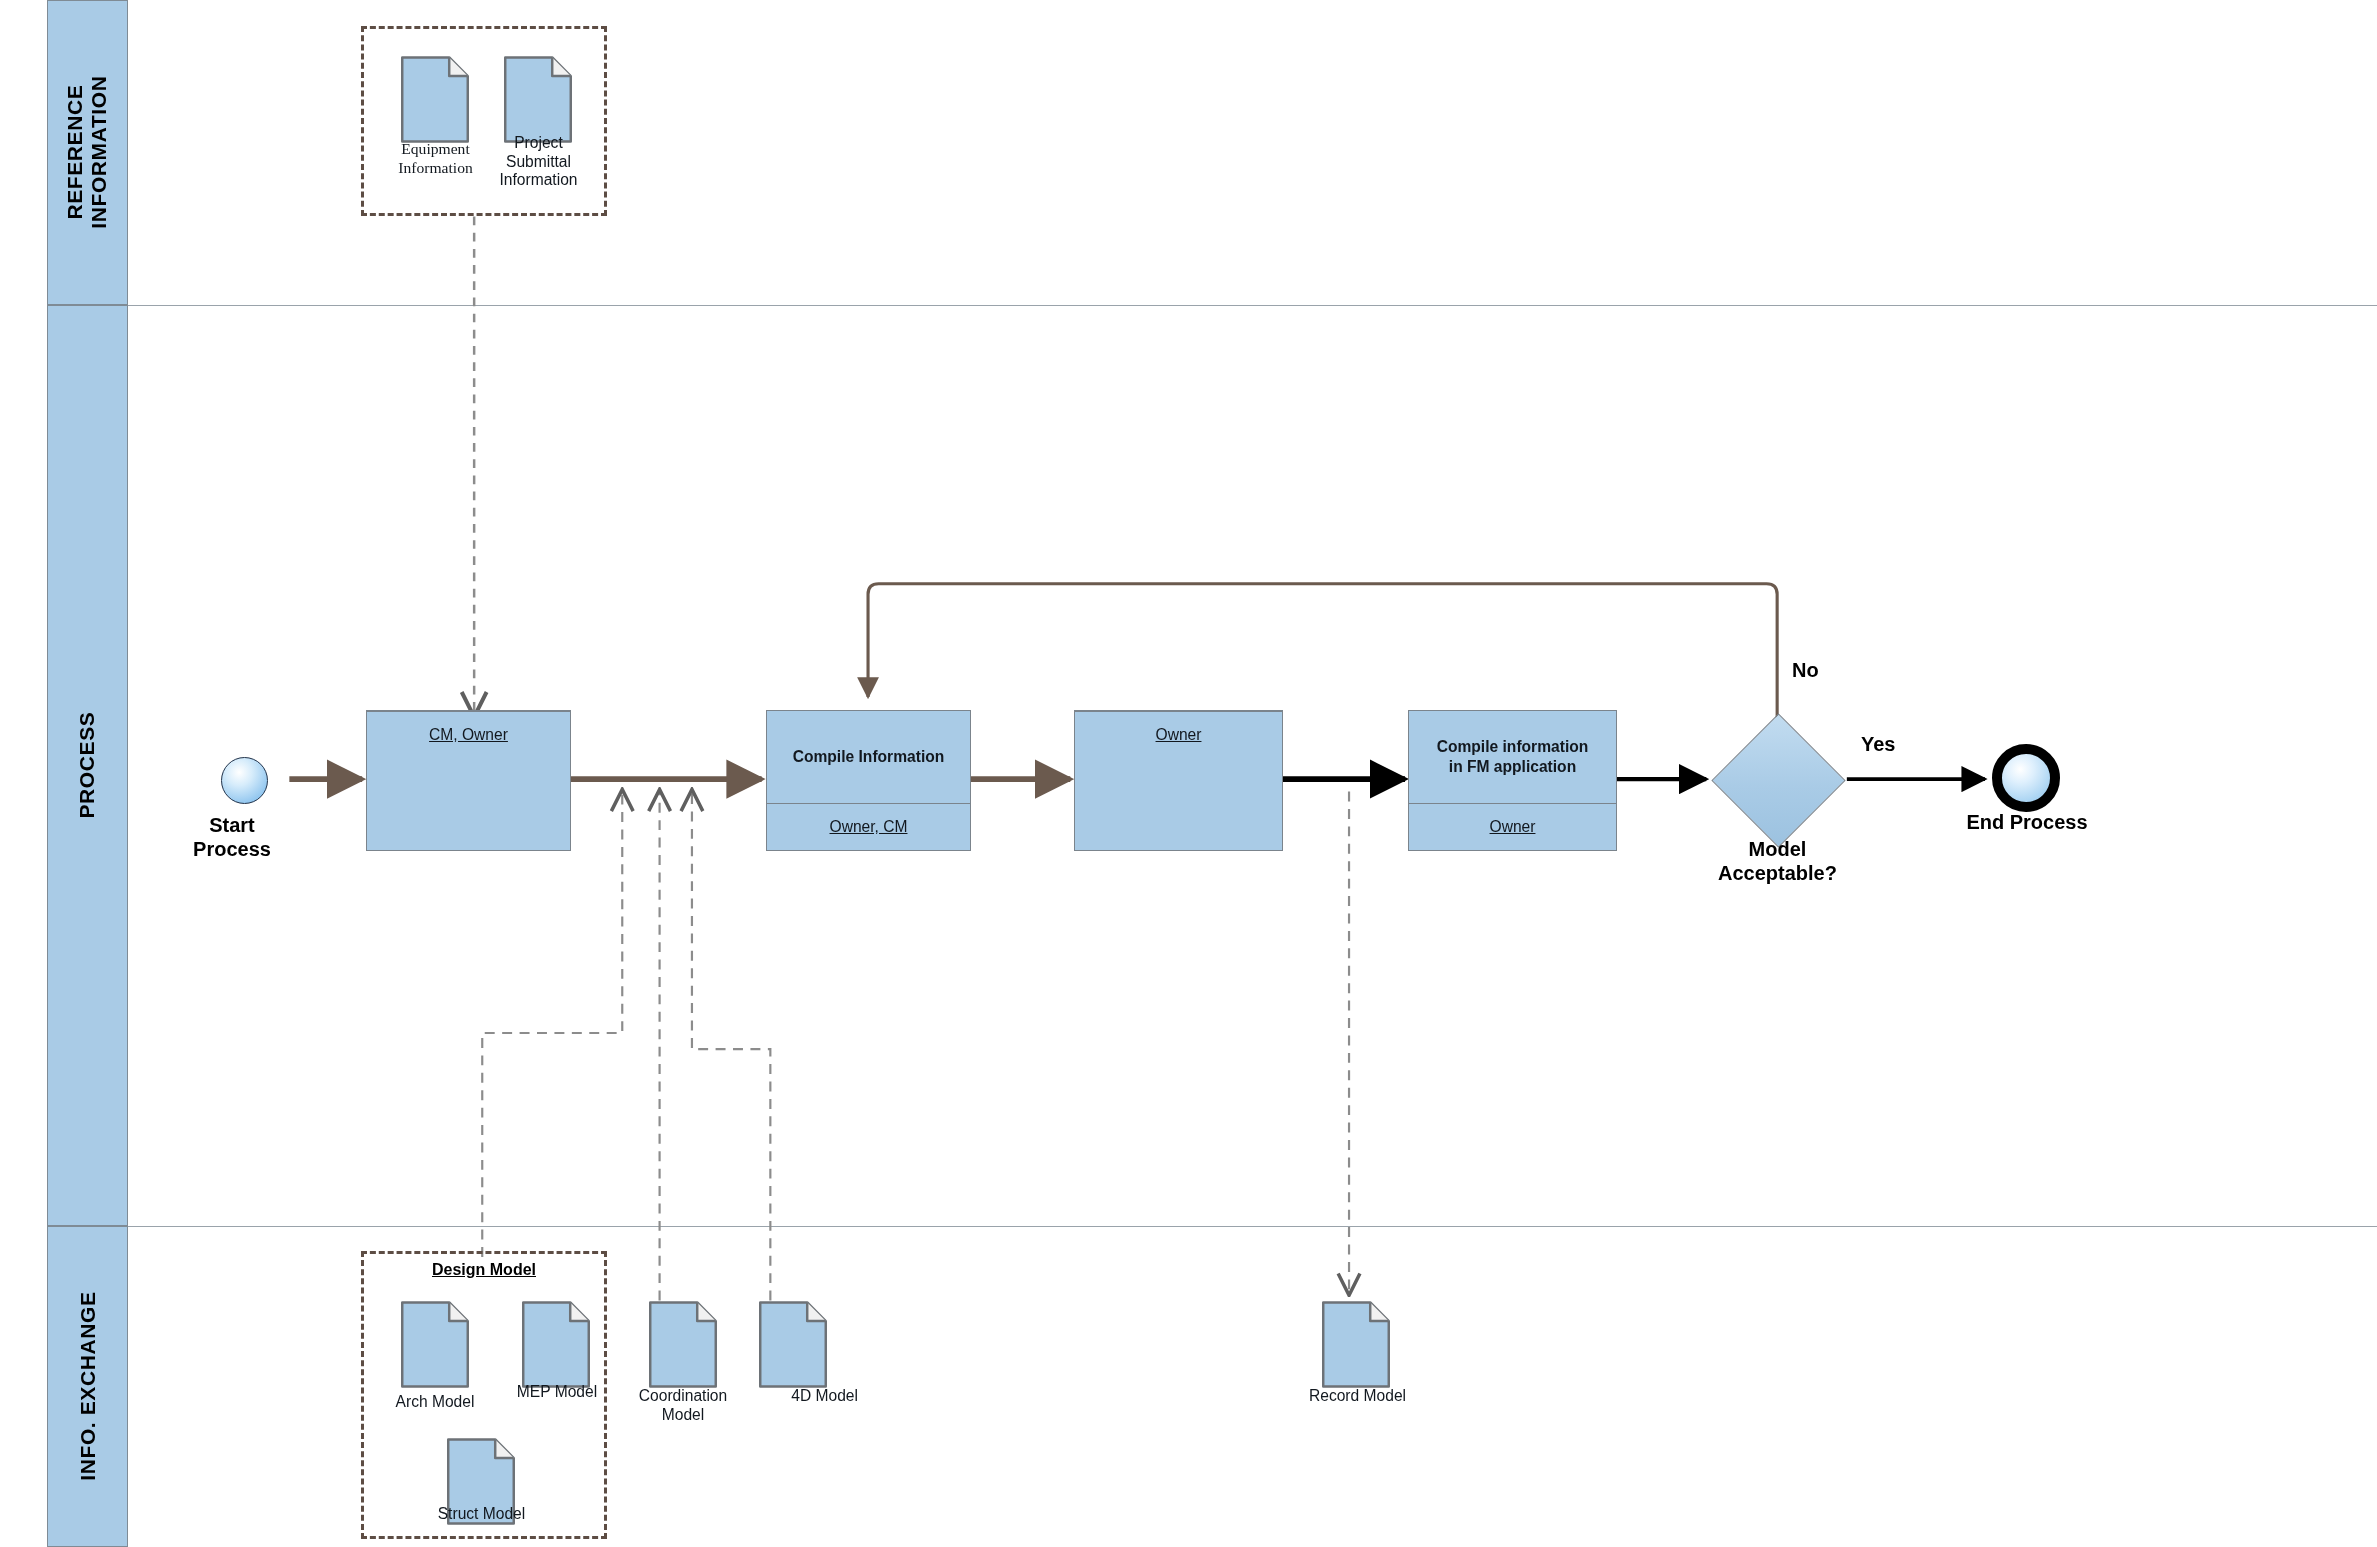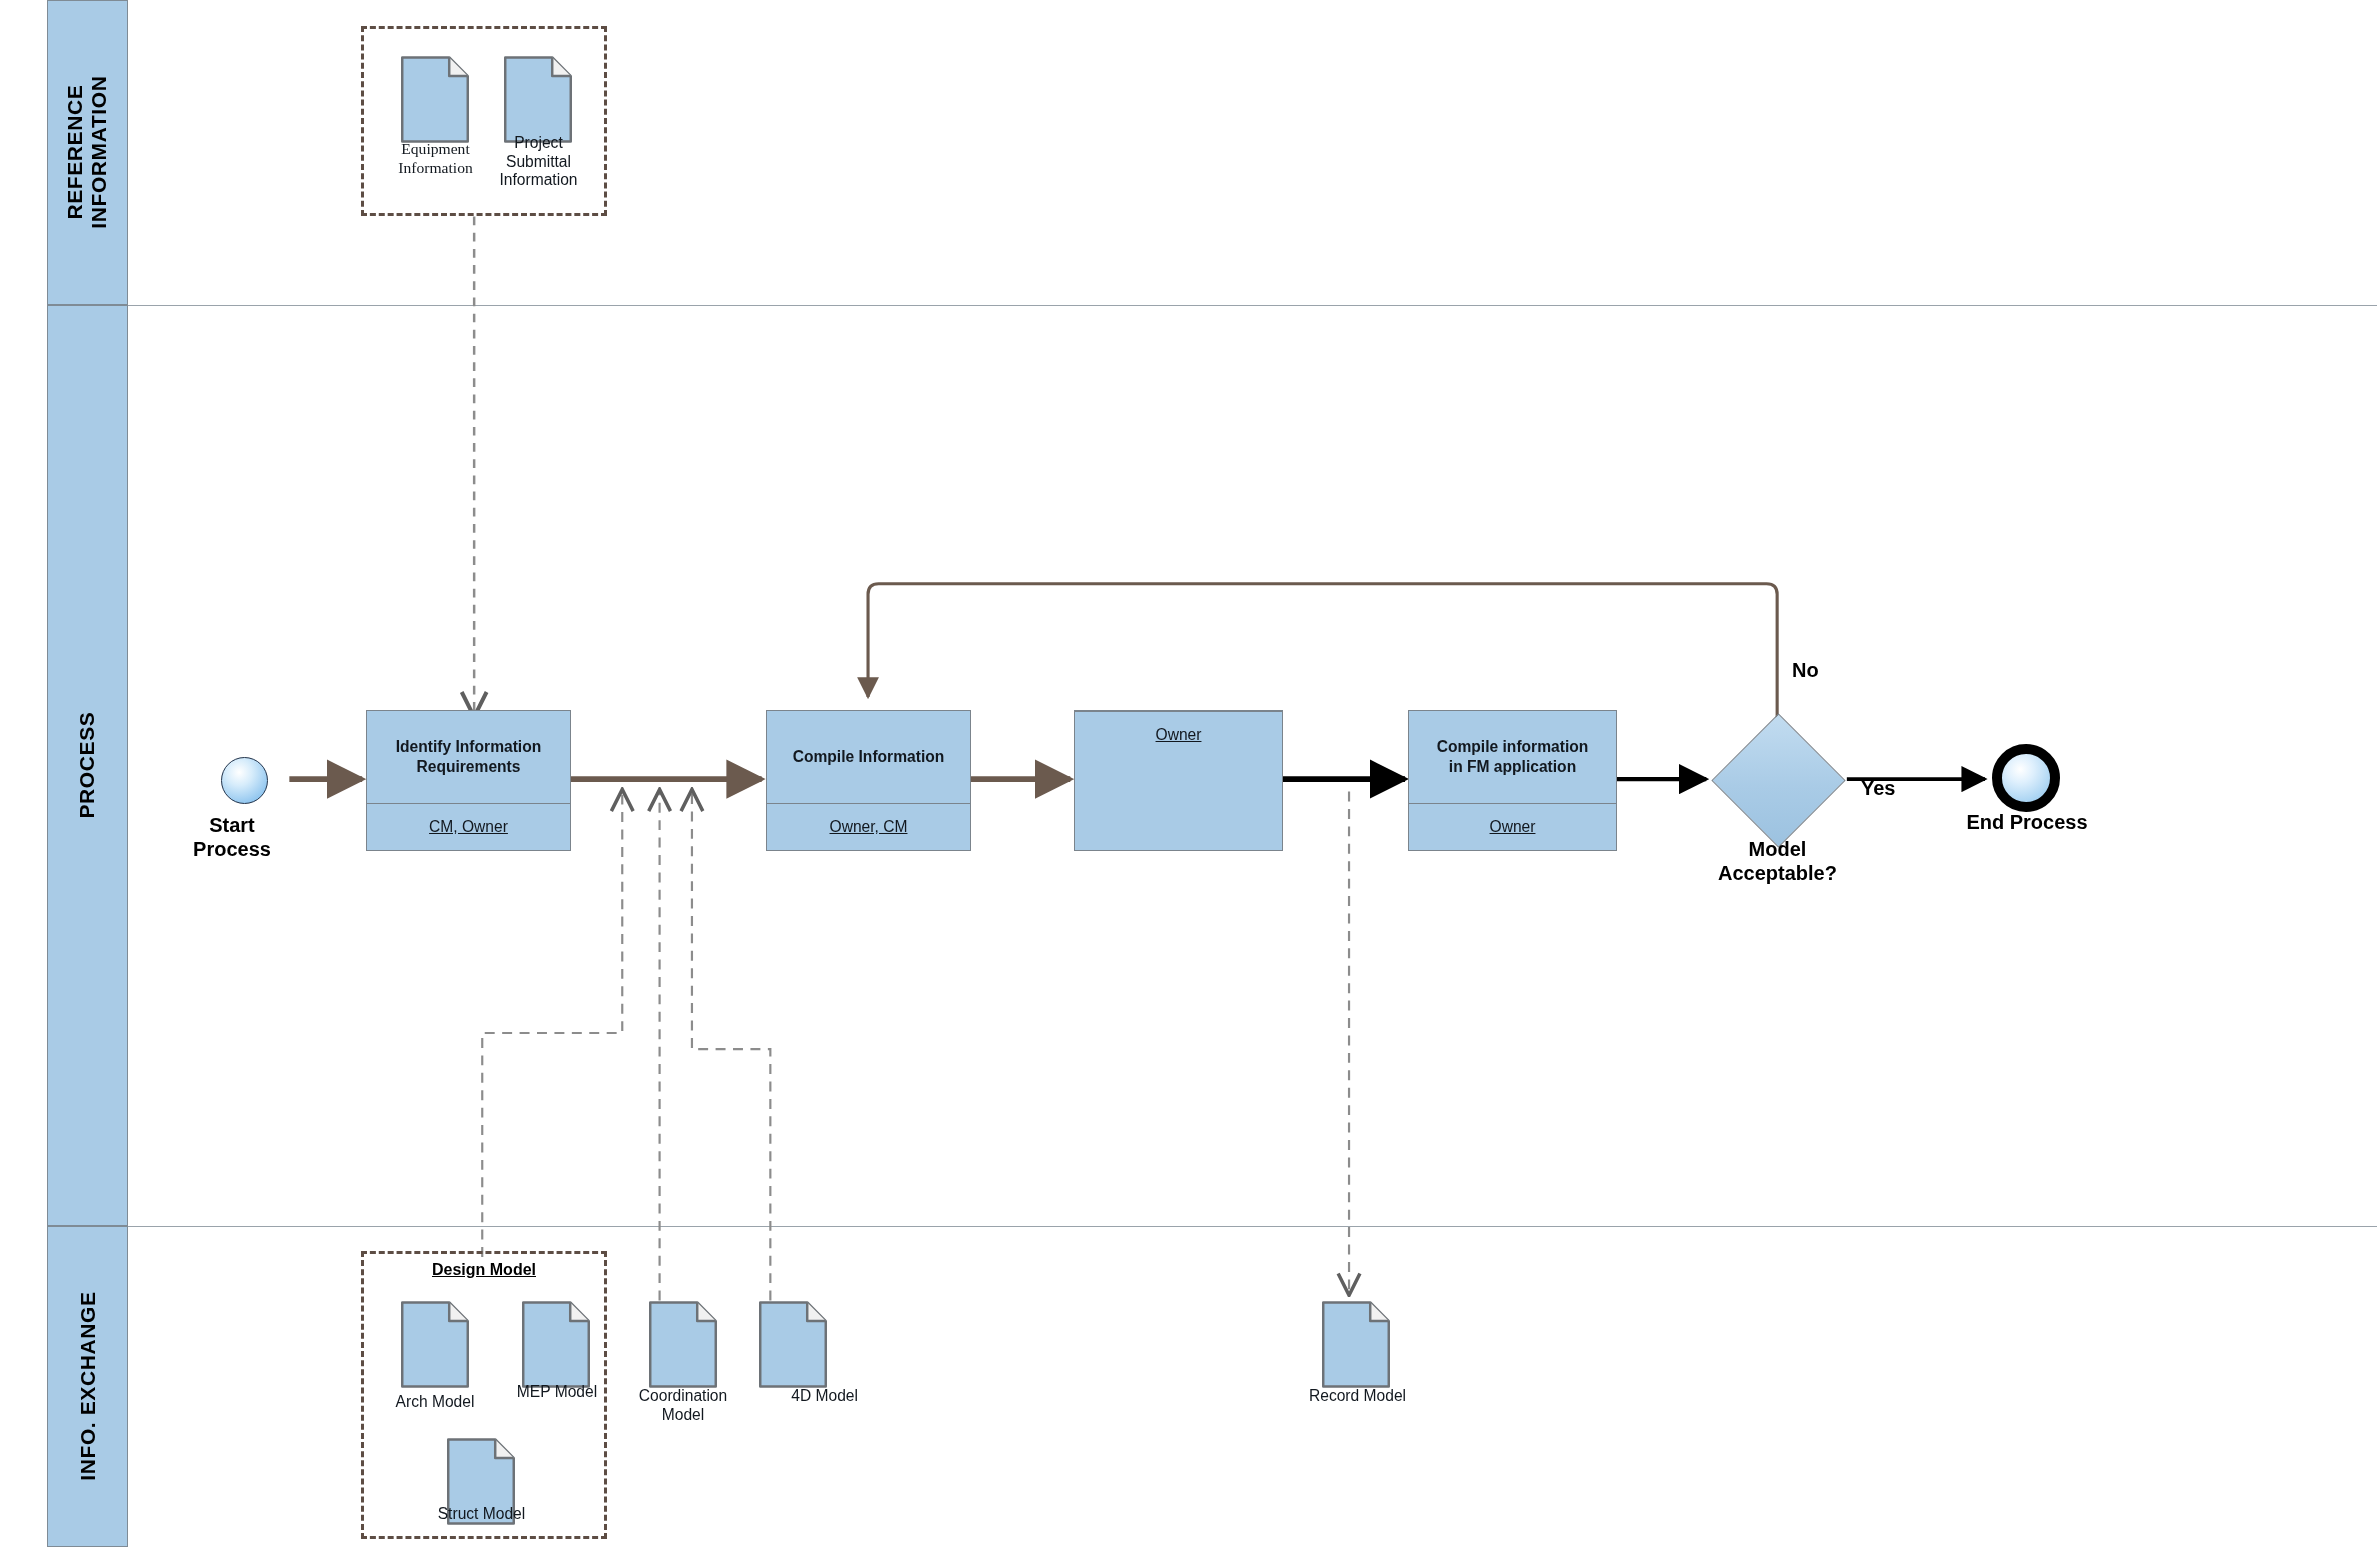--- a/index.html
+++ b/index.html
@@ -156,21 +156,20 @@
       <path d="M2,2 L78,2 L108,32 L108,138 L2,138 Z" fill="#a9cbe6" stroke="#6d7277" stroke-width="4" stroke-linejoin="round"></path>
       <path d="M78,2 L78,32 L108,32" fill="#f1f1f1" stroke="#6d7277" stroke-width="4" stroke-linejoin="round"></path>
     </svg>
   </div>
   <div class="doc-label" style="left:473px;top:134px;width:131px;">Project<br>Submittal<br>Information</div>
 
   <div class="start-event" style="left:221px;top:757px;"></div>
   <div class="node-label" style="left:165px;top:813px;width:134px;">Start<br>Process</div>
 
   <div class="task" style="left:366px;top:710px;width:205px;height:141px;">
-    <div class="task-title">Identify Information<br>Requirements</div>
     <div class="task-role">CM, Owner</div>
   </div>
 
   <div class="task" style="left:766px;top:710px;width:205px;height:141px;">
     <div class="task-title">Compile Information</div>
     <div class="task-role">Owner, CM</div>
   </div>
 
   <div class="task" style="left:1074px;top:710px;width:209px;height:141px;">
     <div class="task-role">Owner</div>
@@ -179,21 +178,21 @@
   <div class="task" style="left:1408px;top:710px;width:209px;height:141px;">
     <div class="task-title">Compile information<br>in FM application</div>
     <div class="task-role">Owner</div>
   </div>
 
   <div class="gateway" style="left:1731px;top:733px;"></div>
   <div class="node-label" style="left:1703px;top:837px;width:149px;">Model<br>Acceptable?</div>
 
   <div class="node-label" style="left:1792px;top:658px;width:56px;text-align:left;">No</div>
 
-  <div class="node-label" style="left:1861px;top:732px;width:68px;text-align:left;margin-top:44px;">Yes</div>
+  <div class="node-label" style="left:1861px;top:732px;width:68px;text-align:left;">Yes</div>
 
   <div class="end-event" style="left:1992px;top:744px;"></div>
   <div class="node-label" style="left:1960px;top:810px;width:134px;">End Process</div>
 
   <div class="group-frame" style="left:361px;top:1251px;width:246px;height:288px;"></div>
   <div class="group-title" style="left:361px;top:1261px;width:246px;">Design Model</div>
 
   <div class="doc" style="left:401px;top:1301px;">
     <svg width="68" height="87" viewBox="0 0 110 140" xmlns="http://www.w3.org/2000/svg">
       <path d="M2,2 L78,2 L108,32 L108,138 L2,138 Z" fill="#a9cbe6" stroke="#6d7277" stroke-width="4" stroke-linejoin="round"></path>

